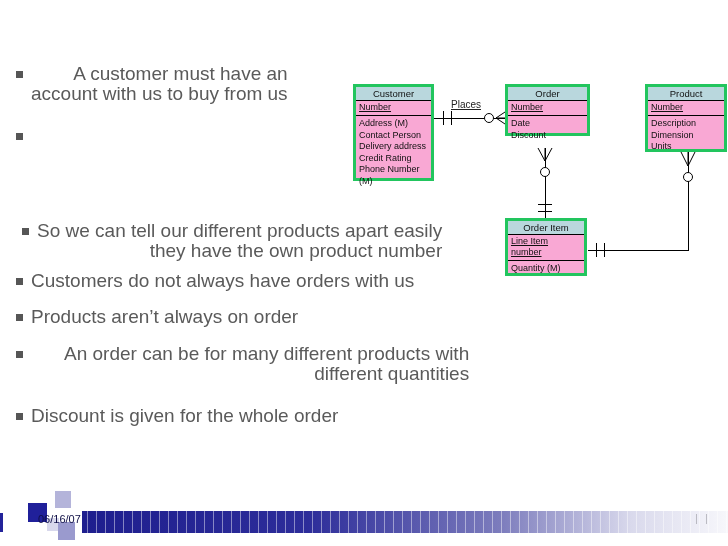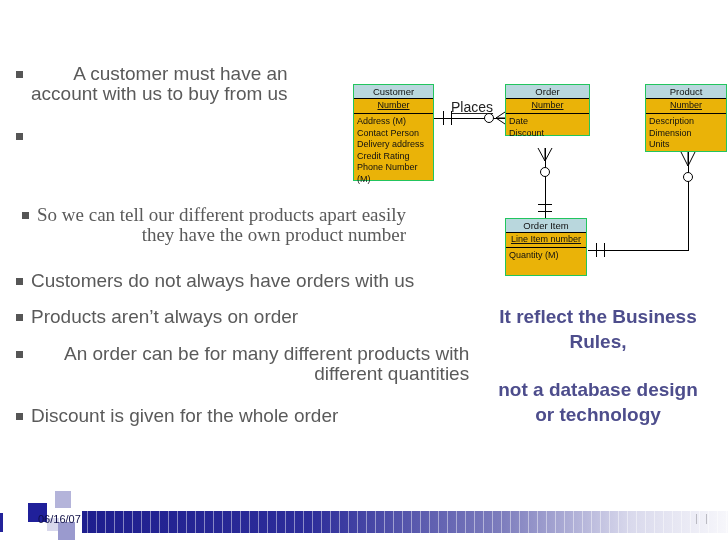--- a/index.html
+++ b/index.html
@@ -13,47 +13,47 @@
     font-size:25px;font-weight:bold;color:#1e1e64;letter-spacing:0px;
   }
   
   .bullet{position:absolute;left:16px;display:flex;align-items:flex-start;width:480px;}
   .bullet .sq{flex:none;width:7px;height:7px;background:#565656;margin:7px 8px 0 0;}
   .bullet .bt{
     font-size:19px;line-height:20px;color:#5a5a5a;white-space:pre-line;text-align:right;
   }
   .b1{top:64px;}
   .b2{top:126px;}
-  .b3{top:205px;left:22px;font-family:Liberation Serif, serif;}
+  .b3{top:221px;left:22px;}
   .b4{top:271px;}
   .b5{top:307px;}
   .b6{top:344px;gap:33px;}
   .b7{top:406px;}
   
   .entity{
-    position:absolute;background:#eab308;border:1px solid #22c55e;box-sizing:border-box;
+    position:absolute;background:#f9a8d4;border:3px solid #22c55e;box-sizing:border-box;
     font-size:9px;color:#111;
   }
   .e-head{
     background:#b9d7dd;border-bottom:1px solid #000;text-align:center;
     font-size:9.5px;line-height:13px;height:13px;
   }
   .e-key{
     border-bottom:1px solid #000;padding:1px 3px 2px 3px;
-    text-decoration:underline;line-height:11px;text-align:center;
+    text-decoration:underline;line-height:11px;
   }
   .e-body{padding:2px 3px 0 3px;}
   .e-body div{line-height:11.5px;white-space:nowrap;}
   .e-customer{left:353px;top:84px;width:81px;height:97px;}
   .e-order{left:505px;top:84px;width:85px;height:52px;}
   .e-product{left:645px;top:84px;width:82px;height:68px;}
   .e-orderitem{left:505px;top:218px;width:82px;height:58px;}
   
   .places{
-    position:absolute;left:451px;top:99px;font-size:14px;color:#222;text-decoration:underline;
+    position:absolute;left:451px;top:99px;font-size:10px;color:#222;text-decoration:underline;
   }
   .erd-lines{position:absolute;left:0;top:0;pointer-events:none;}
   
   .statement{
     position:absolute;left:478px;top:304px;width:240px;text-align:center;
     color:#4d4d8c;font-weight:bold;font-size:19px;line-height:25px;
   }
   .statement p{margin:0;white-space:pre-line;}
   .statement p + p{margin-top:23px;}
   
@@ -186,26 +186,20 @@
         <line x1="688" y1="166" x2="681" y2="152"></line>
         <line x1="688" y1="166" x2="688" y2="152"></line>
         <line x1="688" y1="166" x2="695" y2="152"></line>
         <circle cx="688" cy="177" r="4.5" fill="#fff"></circle>
       </g>
       <line x1="596" y1="243" x2="596" y2="257"></line>
       <line x1="604" y1="243" x2="604" y2="257"></line>
     </svg>
   </div>
 
-  <div class="statement">
-    <p>It reflect the Business
-Rules,</p>
-    <p>not a database design
-or technology</p>
-  </div>
 
   <div>
     <div class="deco-sq sq-top"></div>
     <div class="deco-sq sq-navy"></div>
     <div class="deco-sq sq-pale"></div>
     <div class="deco-sq sq-lav"></div>
     <div class="edge-tick"></div>
     <div class="bar"></div>
     <div class="date">06/16/07</div>
     <div class="slideno">| |</div>

